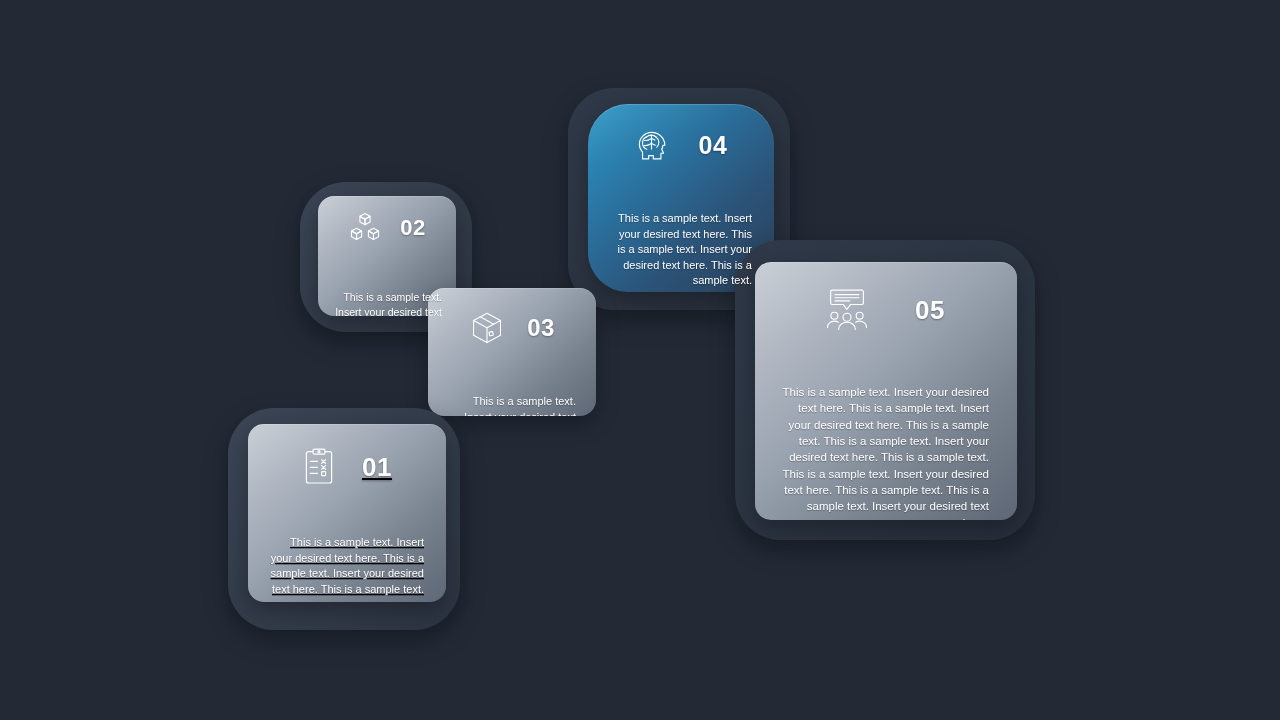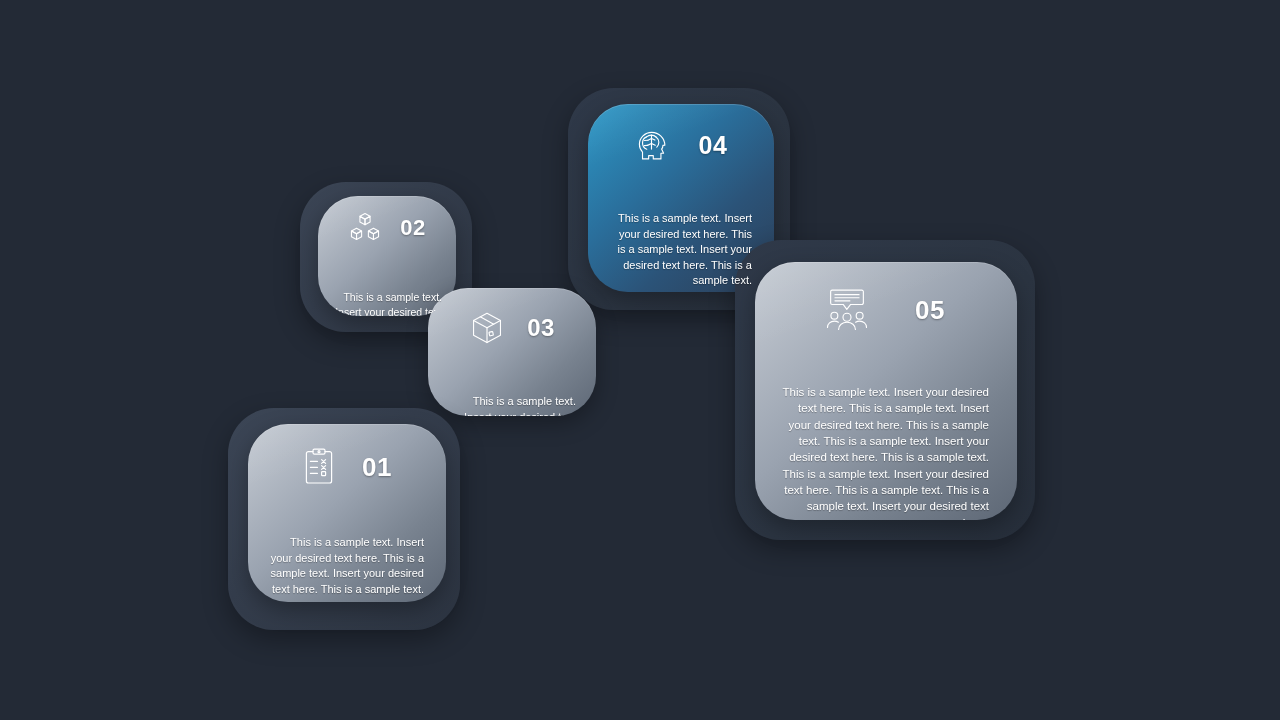--- a/index.html
+++ b/index.html
@@ -41,20 +41,21 @@
     box-shadow: 0 8px 22px rgba(0,0,0,.30),
                 inset 0 1px 0 rgba(255,255,255,.16);
   }
   .panel.grey {
     background: linear-gradient(138deg,
         #c6ccd4 0%,
         #b4bbc5 18%,
         #9aa3b0 44%,
         #78828f 72%,
         #5d6775 100%);
+    border-radius: 16px;
   }
   .panel.blue {
     background: linear-gradient(138deg,
         #2e9ac9 0%,
         #2b86b4 16%,
         #2a6f9c 38%,
         #2b5378 66%,
         #2c3f58 100%);
   }
   
@@ -105,21 +106,21 @@
     line-height: 1.42;
     text-shadow: 0 1px 1px rgba(0,0,0,.30);
     width: 100%;
   }
 
   
 
   
   #frame-01 { left: 228px; top: 408px; width: 232px; height: 222px; }
   #panel-01 { left: 248px; top: 424px; width: 198px; height: 178px; }
-  #panel-01 .panel-inner { padding: 24px 22px 10px 22px; }
+  #panel-01 .panel-inner { padding: 24px 22px 10px 22px; text-decoration: underline; }
   #panel-01 .head-row { gap: 26px; }
   #panel-01 .card-num { font-size: 26px; }
   #panel-01 .card-body { font-size: 11px; margin-top: 11px; }
 
   
   #frame-02 { left: 300px; top: 182px; width: 172px; height: 150px; }
   #panel-02 { left: 318px; top: 196px; width: 138px; height: 120px; }
   #panel-02 .panel-inner { padding: 16px 14px 0 14px; }
   #panel-02 .head-row { gap: 18px; }
   #panel-02 .card-num { font-size: 22px; }

